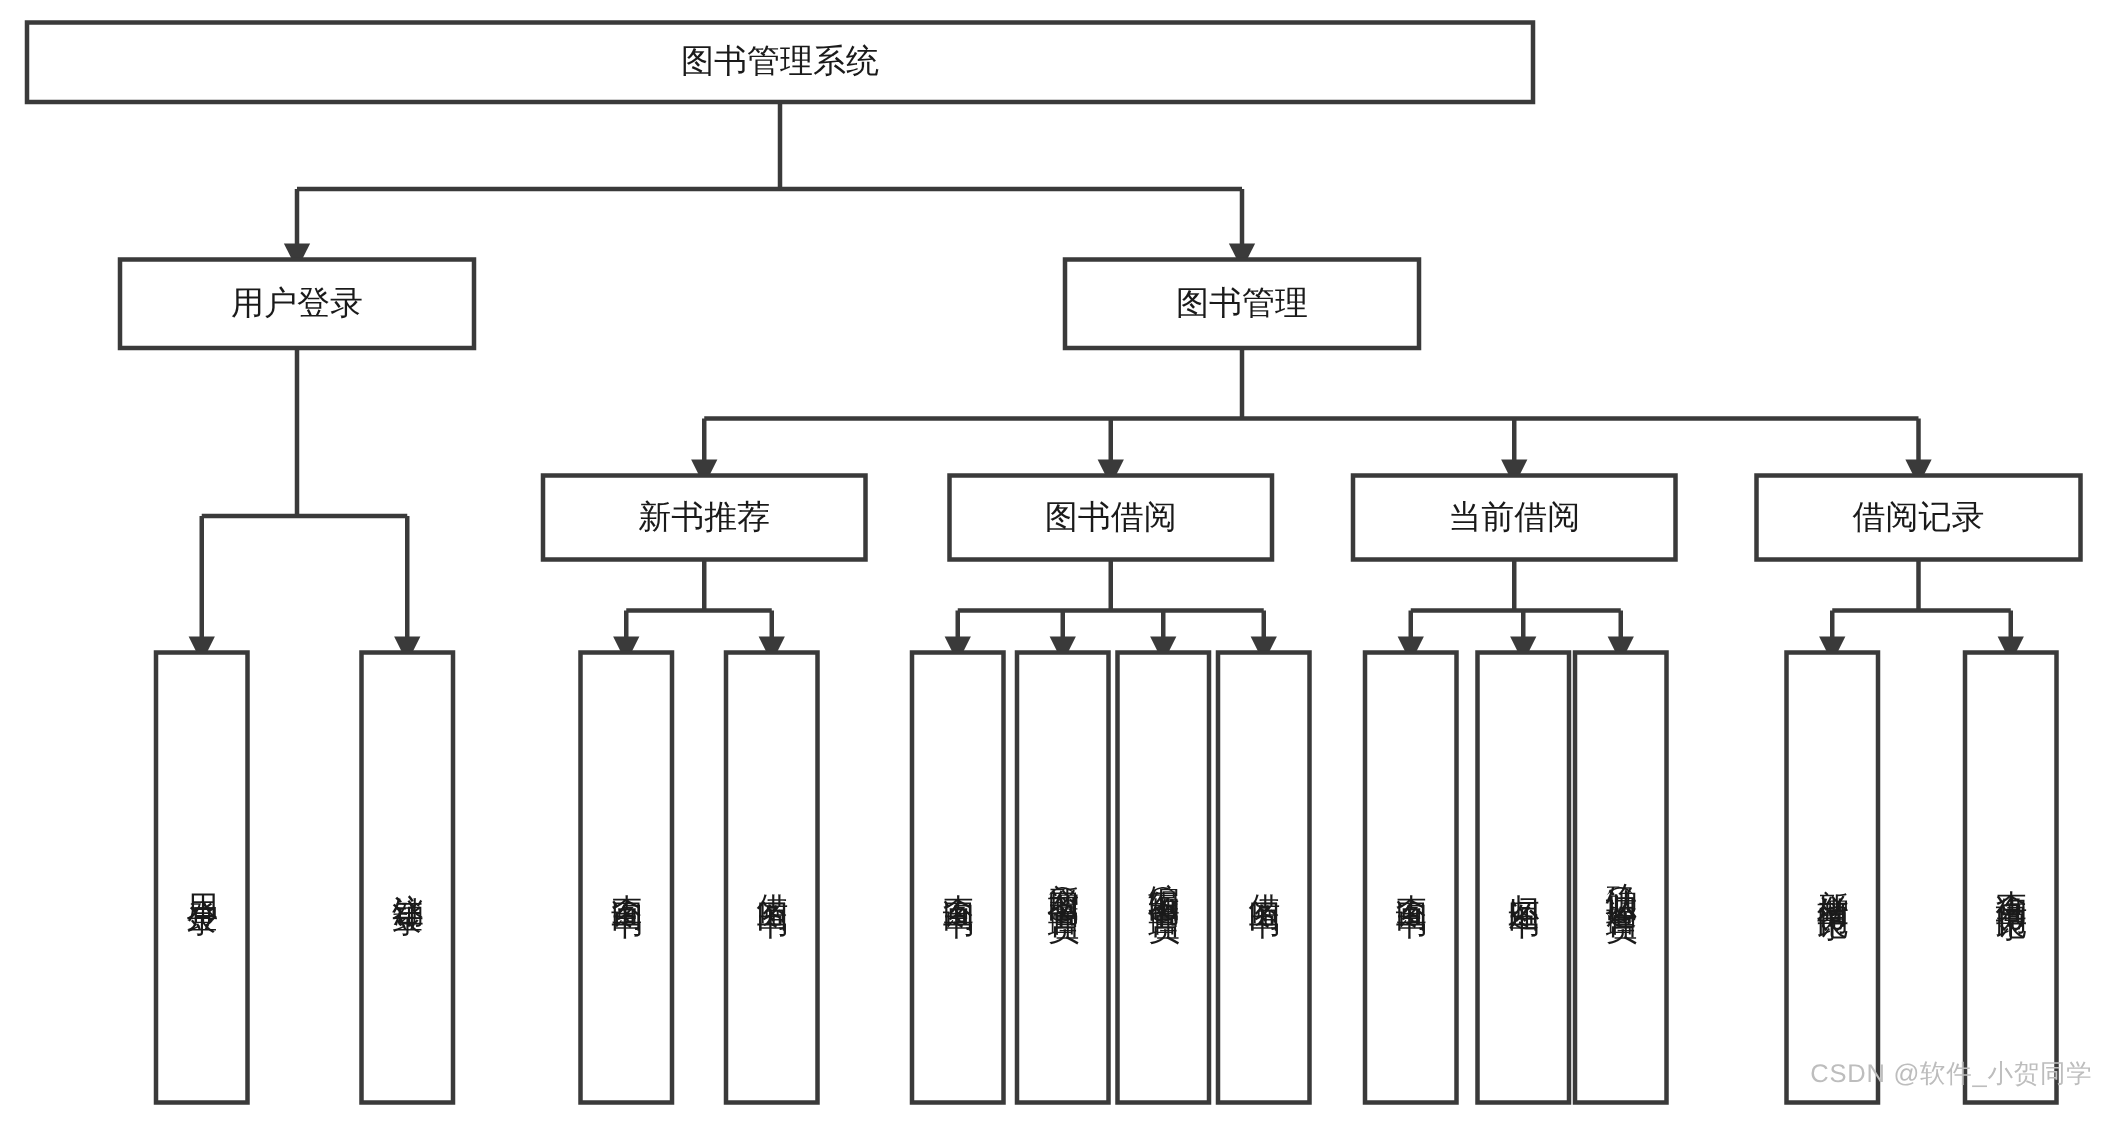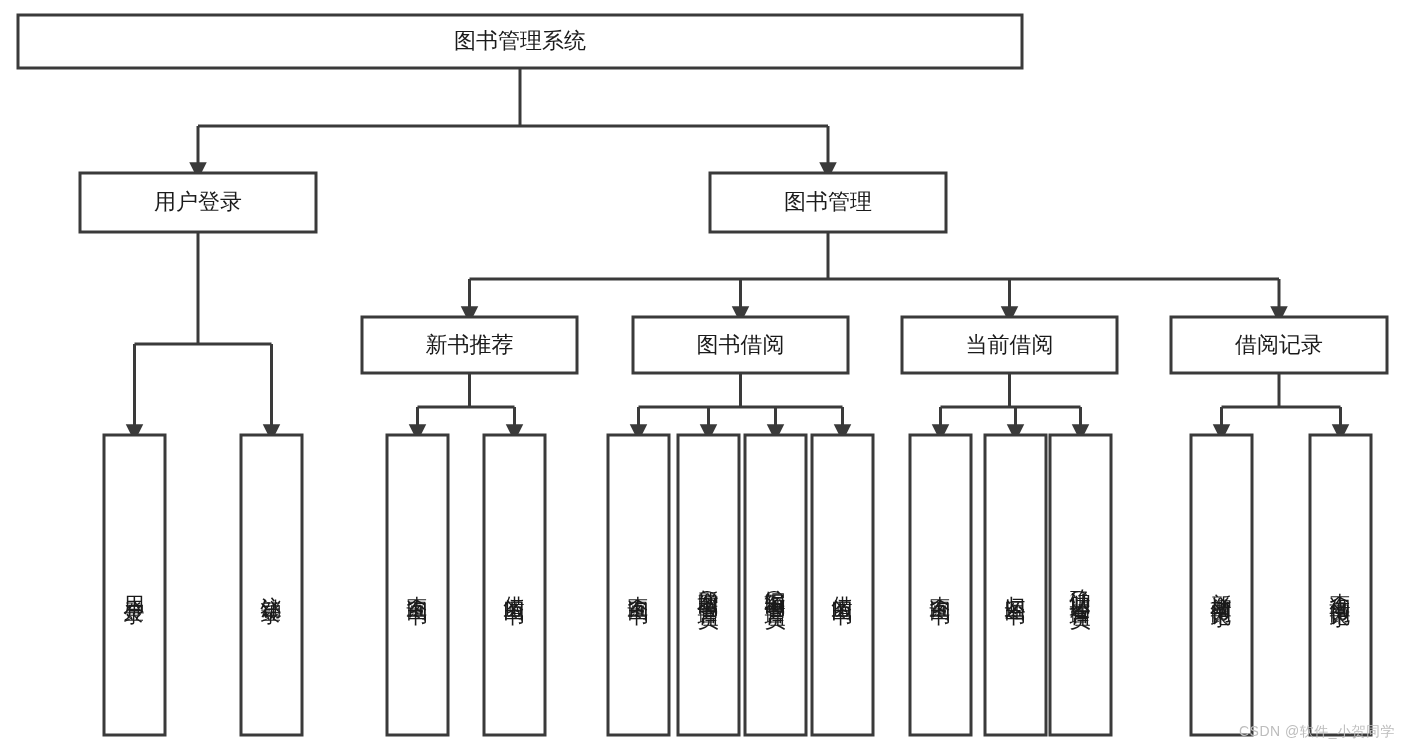--- a/index.html
+++ b/index.html
@@ -57,23 +57,23 @@
     font-size: 21px;
     line-height: 1.0;
     letter-spacing: 3px;
     color: #1a1a1a;
     white-space: nowrap;
     text-align: center;
   }
   .watermark {
     position: absolute;
     right: 10px;
-    bottom: 6px;
-    font-family: "Liberation Sans", "DejaVu Sans", sans-serif;
-    font-size: 14px;
+    bottom: 20px;
+    font-family: "Liberation Sans", "DejaVu Sans", sans-serif;
+    font-size: 17px;
     color: #bdbdbd;
     letter-spacing: 0.5px;
     white-space: nowrap;
   }
 </style>
 </head>
 <body>
 
 <div id="diagram-root">
 

